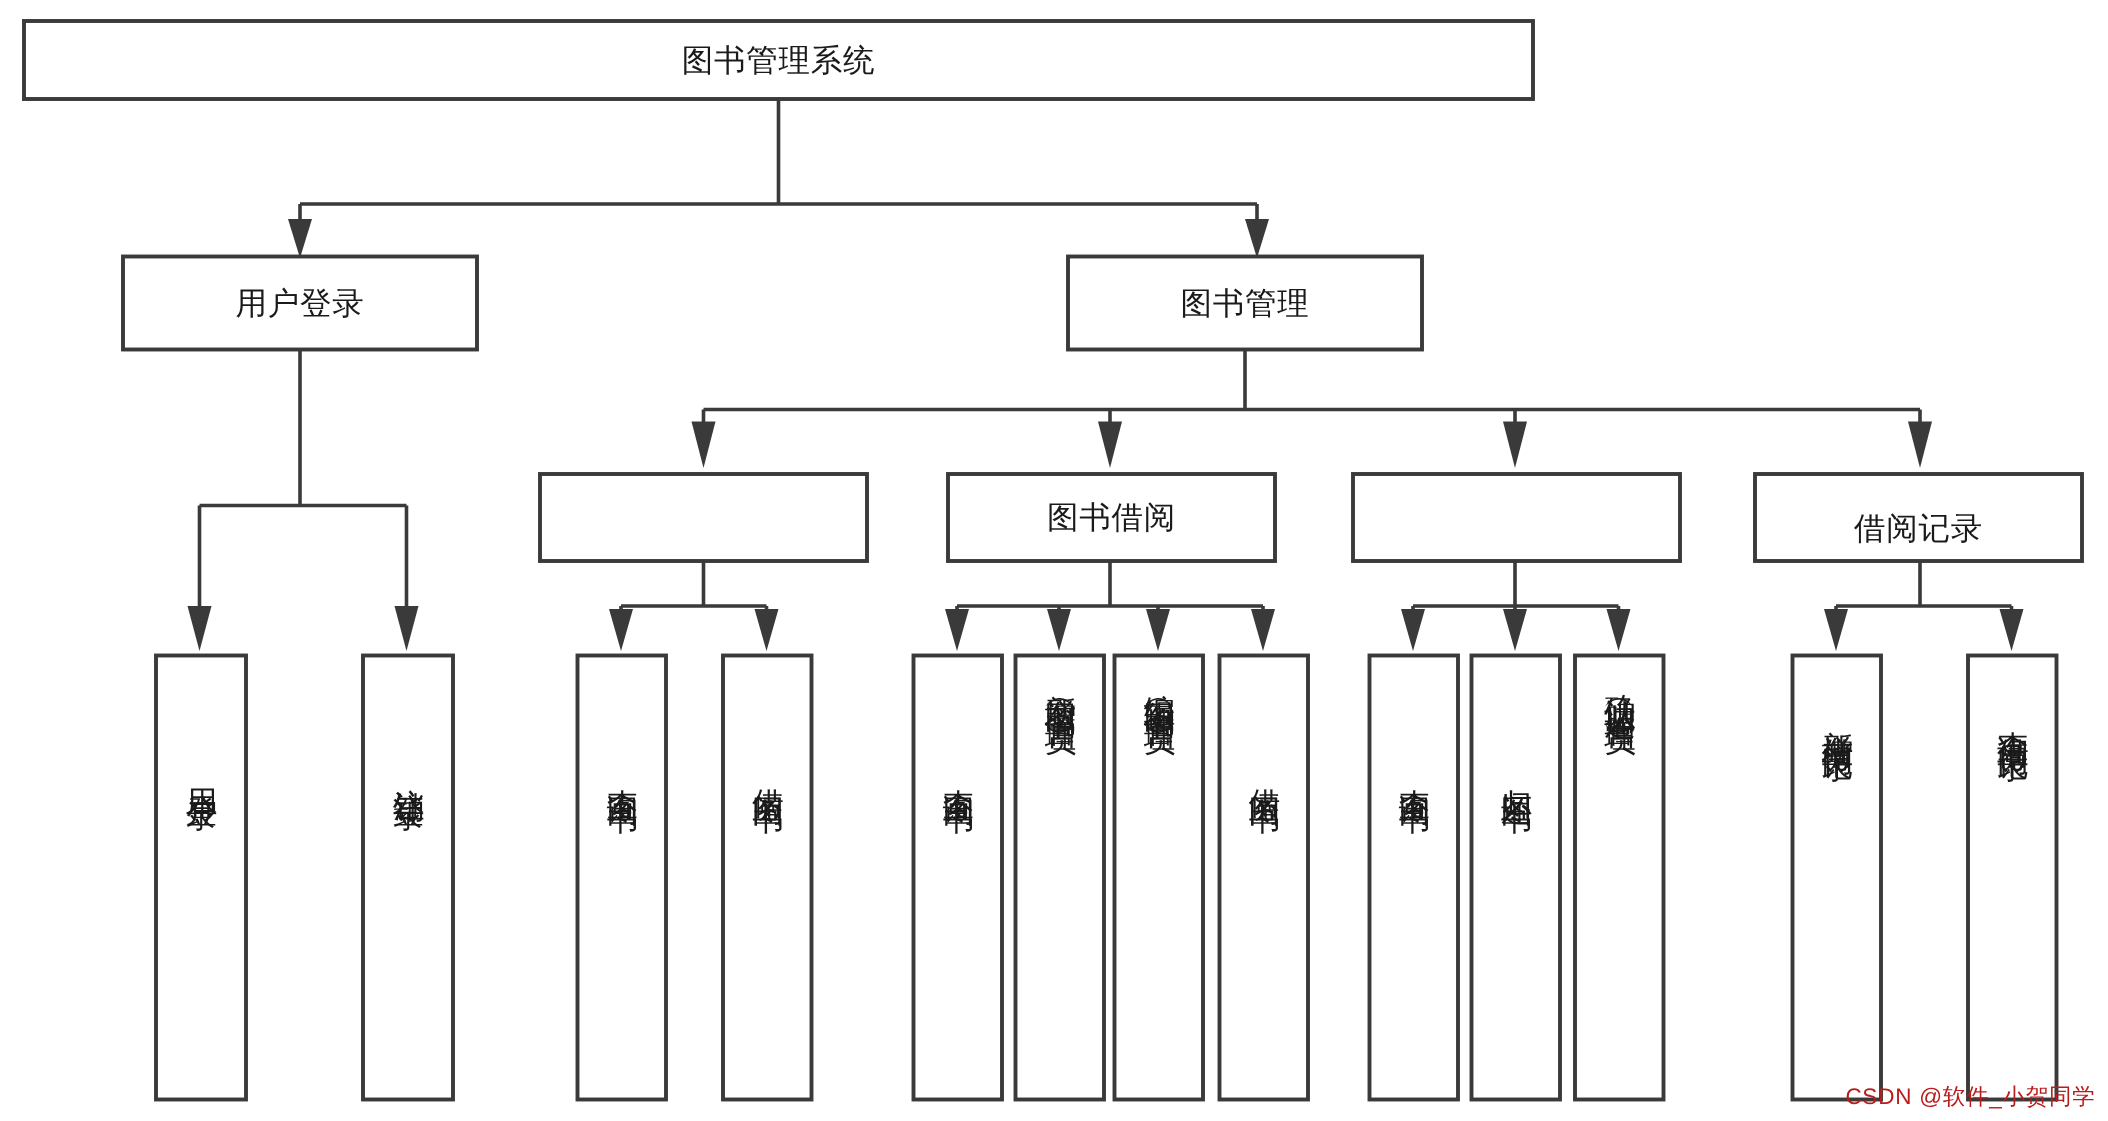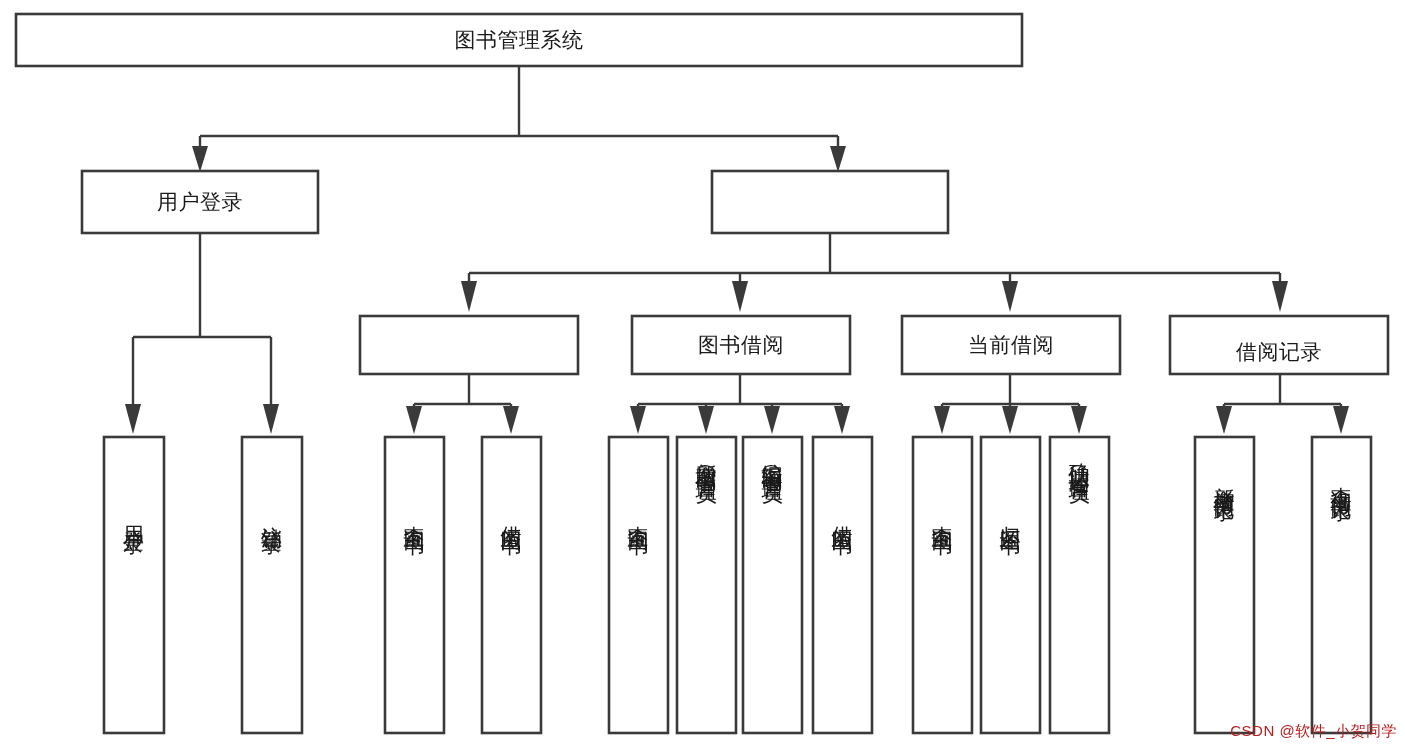--- a/index.html
+++ b/index.html
@@ -150,27 +150,27 @@
 
   </svg>
 
   <div class="hlabel-wrap" style="left:16px; top:14px; width:1006px; height:52px;">
     <span class="hlabel-text">图书管理系统</span>
   </div>
 
   <div class="hlabel-wrap" style="left:82px; top:171px; width:236px; height:62px;">
     <span class="hlabel-text">用户登录</span>
   </div>
+  <div class="hlabel-wrap" style="left:712px; top:171px; width:236px; height:62px;">
+    <span class="hlabel-text">图书管理</span>
+  </div>
 
   <div class="hlabel-wrap" style="left:632px; top:316px; width:218px; height:58px;align-items:center;">
     <span class="hlabel-text">图书借阅</span>
   </div>
-  <div class="hlabel-wrap" style="left:902px; top:316px; width:218px; height:58px;">
-    <span class="hlabel-text">当前借阅</span>
-  </div>
   <div class="hlabel-wrap" style="left:1170px; top:316px; width:218px; height:72px;">
     <span class="hlabel-text">借阅记录</span>
   </div>
 
   <div class="vlabel-wrap" style="left:104px; top:509px; width:60px; height:220px;">
     <span class="vlabel-text">用户登录</span>
   </div>
   <div class="vlabel-wrap" style="left:242px; top:509px; width:60px; height:220px;">
     <span class="vlabel-text">注销登录</span>
   </div>

